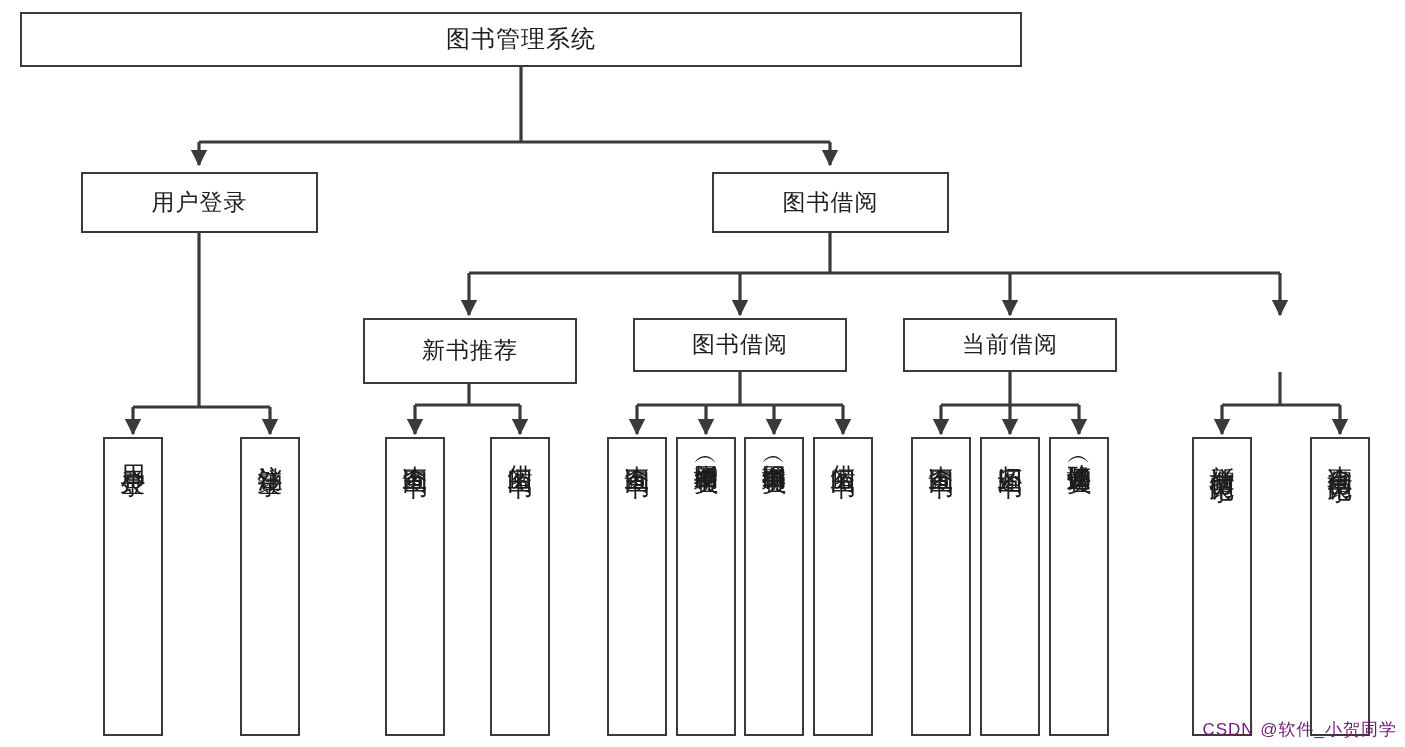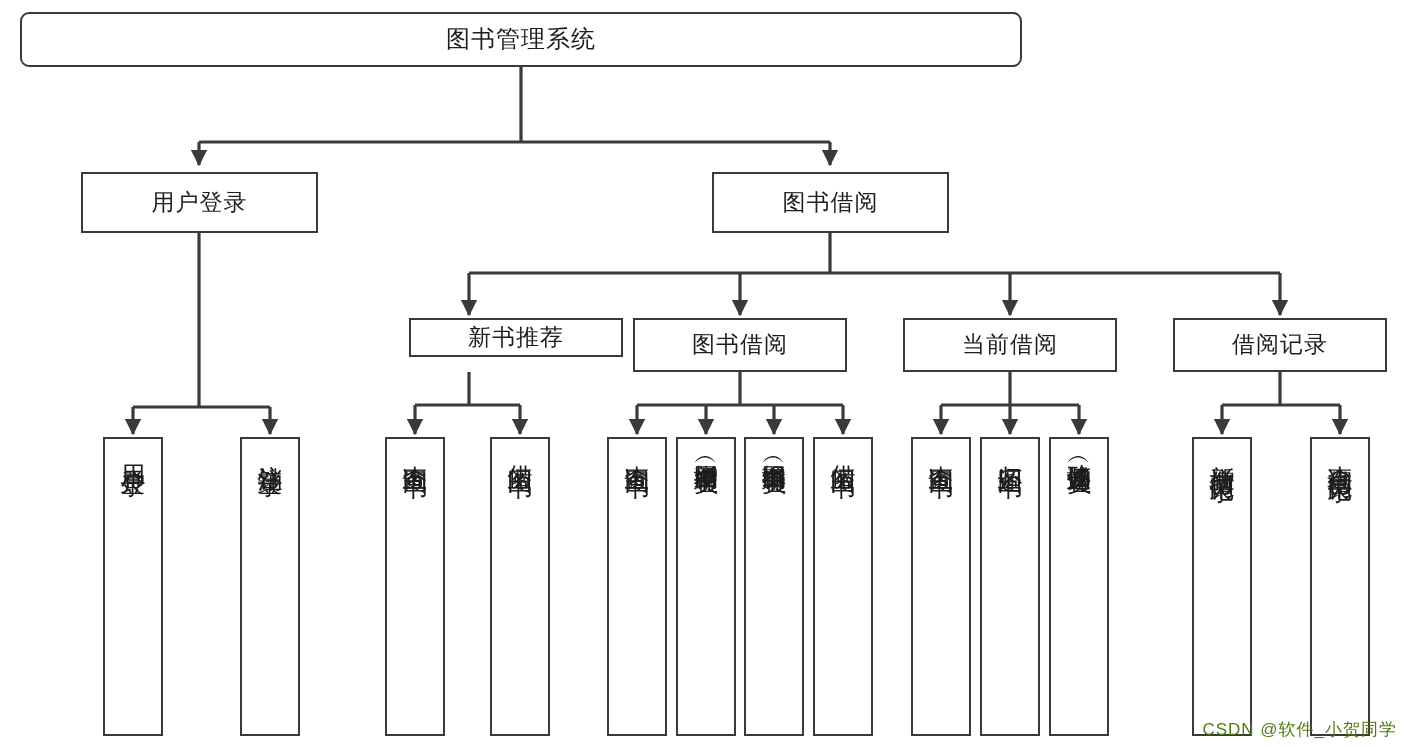--- a/index.html
+++ b/index.html
@@ -38,21 +38,20 @@
   }
   .node-h {
     
     font-size: 23px;
     letter-spacing: 1px;
     line-height: 1.1;
     white-space: nowrap;
   }
   .node-root {
     font-size: 24px;
-    border-radius: 9px;
   }
   .node-v {
     
     align-items: flex-start;
     justify-content: center;
     padding-top: 6px;
   }
   .vtext {
     writing-mode: vertical-rl;
     text-orientation: upright;
@@ -64,21 +63,21 @@
   }
   .vtext.tall {
     font-size: 24px;
     letter-spacing: 1px;
   }
   .watermark {
     position: absolute;
     right: 8px;
     bottom: 6px;
     font-size: 17px;
-    color: #4d7c0f;
+    color: #701a75;
     letter-spacing: 1px;
     white-space: nowrap;
     user-select: none;
   }
 </style>
 </head>
 <body>
 
 <div id="diagram-root">
 
@@ -138,35 +137,32 @@
   </div>
 
   <div class="node node-h" style="left:81px; top:172px; width:237px; height:61px;">
     <span>用户登录</span>
   </div>
 
   <div class="node node-h" style="left:712px; top:172px; width:237px; height:61px;">
     <span>图书借阅</span>
   </div>
 
-  <div class="node node-h" style="left:363px; top:318px; width:214px; height:39px;margin-left:46px;">
+  <div class="node node-h" style="left:363px; top:318px; width:214px; height:66px;">
     <span>新书推荐</span>
   </div>
 
   <div class="node node-h" style="left:633px; top:318px; width:214px; height:54px;align-items:center;">
     <span>图书借阅</span>
   </div>
 
   <div class="node node-h" style="left:903px; top:318px; width:214px; height:54px;">
     <span>当前借阅</span>
   </div>
 
-  <div class="node node-h" style="left:1173px; top:318px; width:214px; height:54px;">
-    <span>借阅记录</span>
-  </div>
 
   <div class="node node-v" style="left:103px; top:437px; width:60px; height:299px;">
     <span class="vtext">用户登录</span>
   </div>
 
   <div class="node node-v" style="left:240px; top:437px; width:60px; height:299px;">
     <span class="vtext">注销登录</span>
   </div>
 
   <div class="node node-v" style="left:385px; top:437px; width:60px; height:299px;">

